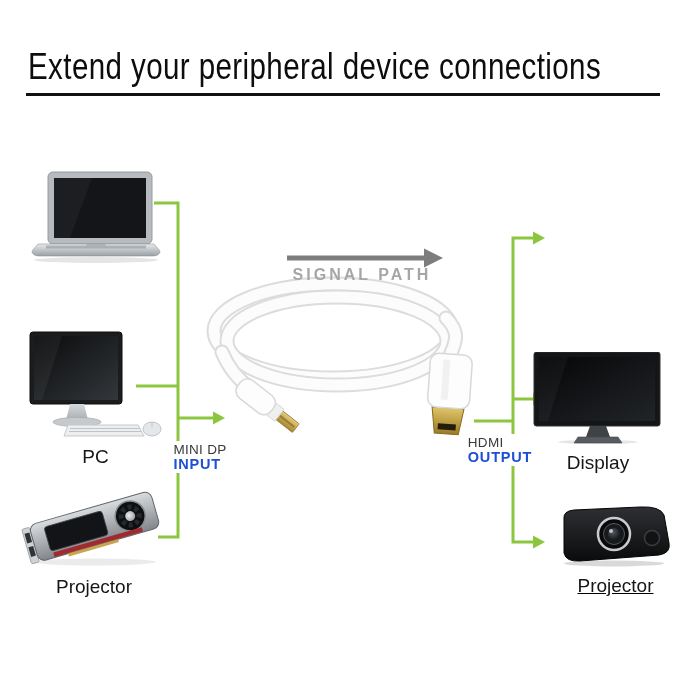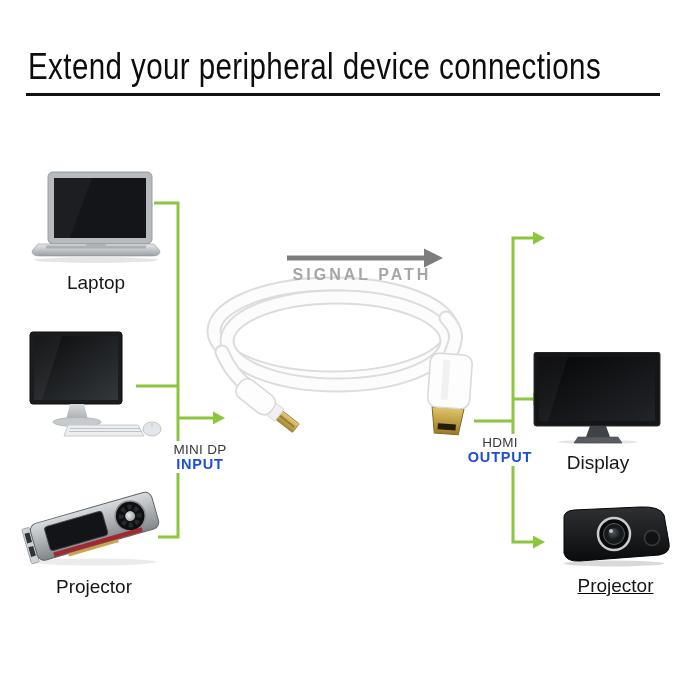--- a/index.html
+++ b/index.html
@@ -25,21 +25,21 @@
 
   
   .signal-label{position:absolute;left:362px;top:226px;transform:translateX(-50%);
                 font-size:16px;font-weight:bold;letter-spacing:3px;color:#A6A6A6;white-space:nowrap;margin-top:40px;}
 
   
   figure.device{position:absolute;margin:0;}
   figure.device figcaption{margin-top:4px;text-align:center;font-size:19px;color:#161616;}
 
   
-  .port-label{position:absolute;transform:translateX(-50%);text-align:center;
+  .port-label{position:absolute;transform:translateX(-50%);text-align:left;
               background:#fff;padding:1px 3px;line-height:15px;}
   .port-label .l1{font-size:13.5px;color:#3a3a3a;letter-spacing:.3px;}
   .port-label .l2{font-size:14.5px;font-weight:bold;color:#1d4ed8;letter-spacing:.8px;}
 </style>
 </head>
 <body>
 
 <div class="stage">
 
   <h1 class="page-title">Extend your peripheral device connections</h1>
@@ -121,21 +121,20 @@
         </linearGradient>
       </defs>
       <ellipse cx="66" cy="92" rx="62" ry="3" fill="#000" opacity=".10"></ellipse>
       <rect x="18" y="4" width="104" height="72" rx="5" fill="#B7BBBF" stroke="#969A9E" stroke-width="1"></rect>
       <rect x="24" y="10" width="92" height="60" fill="#141518"></rect>
       <polygon points="24,10 62,10 40,70 24,70" fill="#FFFFFF" opacity=".04"></polygon>
       <path d="M8 76 L124 76 L130 83 Q130 88 122 88 L10 88 Q2 88 2 83 Z" fill="url(#lapBase)" stroke="#8E9296" stroke-width=".6"></path>
       <rect x="16" y="77.5" width="100" height="3" fill="#8C9094" opacity=".55"></rect>
       <rect x="56" y="76" width="20" height="3" rx="1.5" fill="#AEB2B6"></rect>
     </svg>
-    <figcaption>Laptop</figcaption>
   </figure>
 
   <figure class="device" style="left:28px;top:330px;width:135px;">
     <svg width="135" height="108" viewBox="0 0 135 108">
       <defs>
         <linearGradient id="pcScr" x1="0" y1="0" x2="1" y2="1">
           <stop offset="0" stop-color="#0A0B0C"></stop>
             <stop offset="1" stop-color="#33373B"></stop>
         </linearGradient>
         <linearGradient id="alum" x1="0" y1="0" x2="0" y2="1">
@@ -147,20 +146,21 @@
       <rect x="6" y="6" width="84" height="64" fill="url(#pcScr)"></rect>
       <polygon points="6,6 34,6 14,70 6,70" fill="#FFFFFF" opacity=".05"></polygon>
       <path d="M42 74 L56 74 L60 90 L38 90 Z" fill="url(#alum)"></path>
       <ellipse cx="49" cy="92" rx="24" ry="4.5" fill="#C6CACD" stroke="#AAAEB2" stroke-width=".8"></ellipse>
       <path d="M40 95 L110 95 L116 106 L36 106 Z" fill="#ECEEF0" stroke="#C6CACD" stroke-width="1"></path>
       <line x1="42" y1="98.5" x2="112" y2="98.5" stroke="#C0C4C8" stroke-width="1"></line>
       <line x1="41" y1="101.5" x2="113" y2="101.5" stroke="#C0C4C8" stroke-width="1"></line>
       <ellipse cx="124" cy="99" rx="9" ry="7" fill="#E4E7E9" stroke="#BFC3C7" stroke-width="1"></ellipse>
       <line x1="124" y1="92.5" x2="124" y2="97" stroke="#BFC3C7" stroke-width="1"></line>
     </svg>
+    <figcaption>PC</figcaption>
   </figure>
 
   <figure class="device" style="left:20px;top:488px;width:148px;">
     <svg width="148" height="80" viewBox="0 0 148 80">
       <defs>
         <linearGradient id="gpuBody" x1="0" y1="0" x2="0" y2="1">
           <stop offset="0" stop-color="#D9DCDF"></stop>
             <stop offset="1" stop-color="#82868A"></stop>
         </linearGradient>
         <radialGradient id="hub" cx=".4" cy=".4" r=".8">

